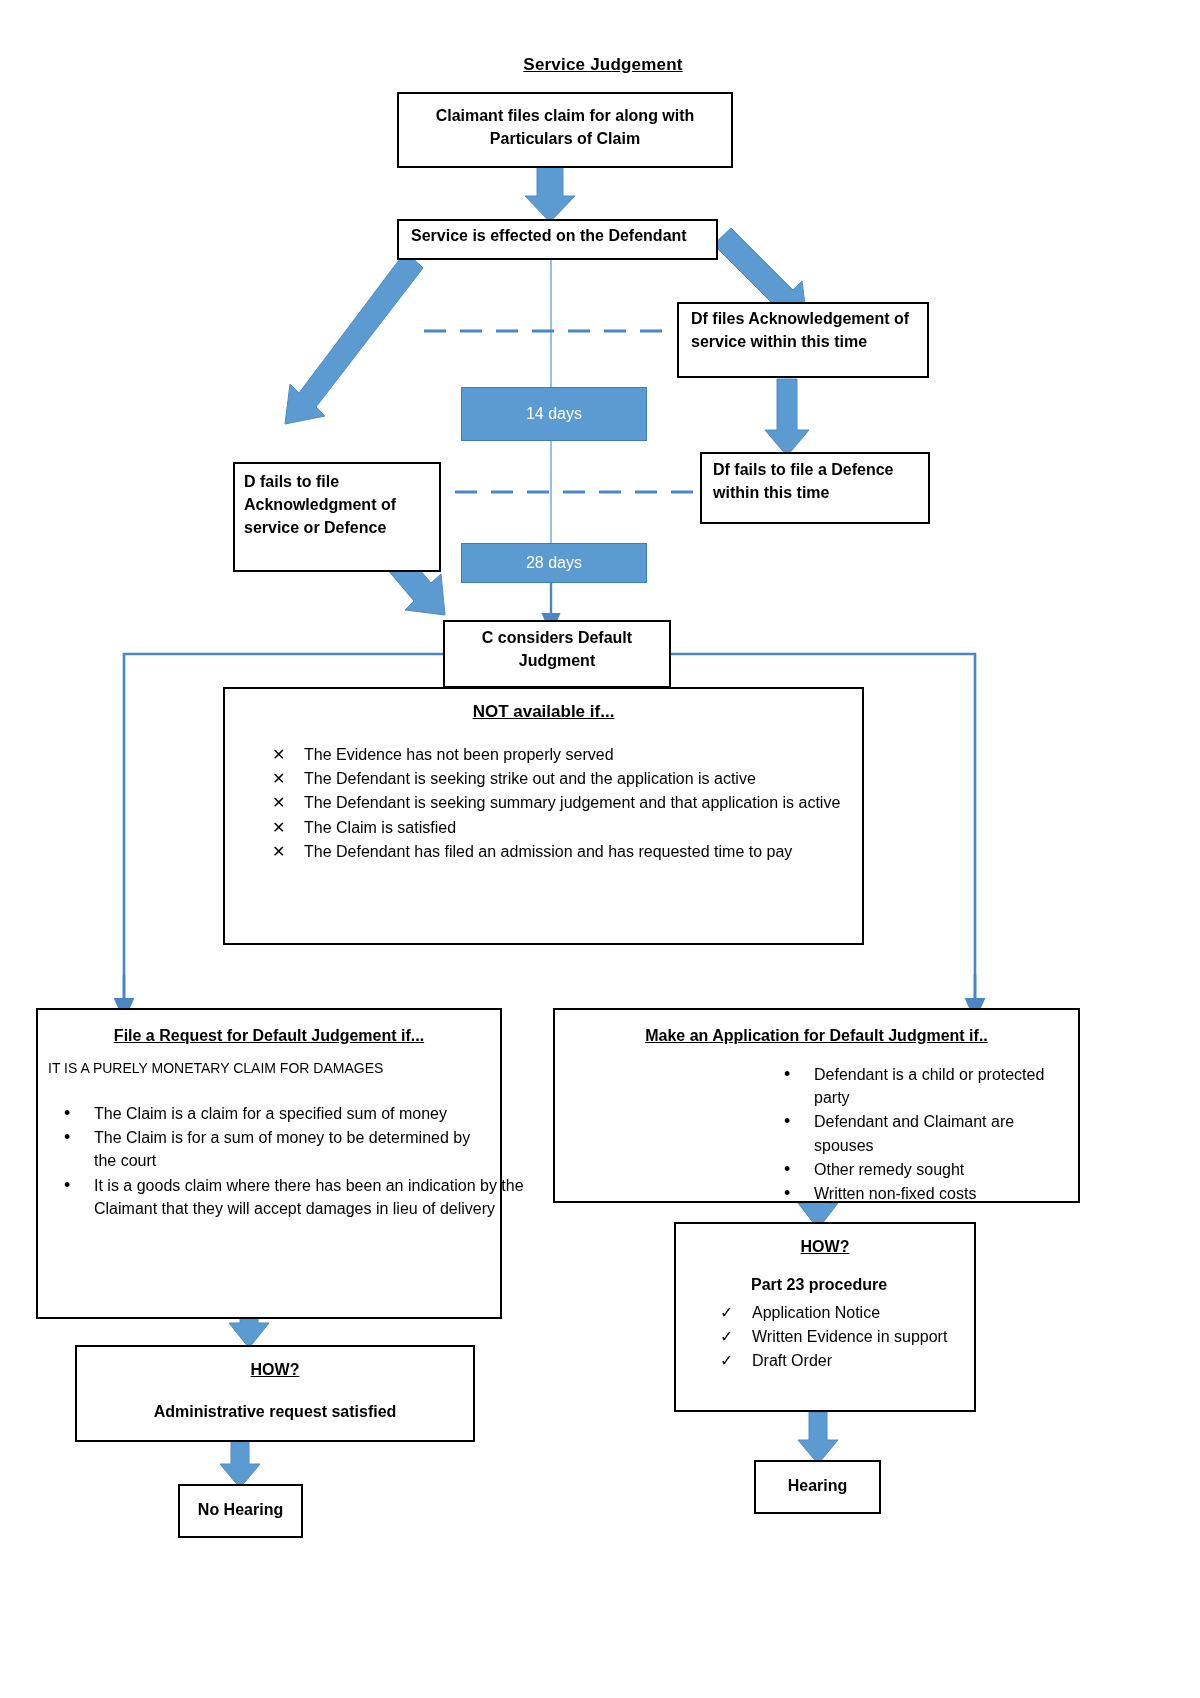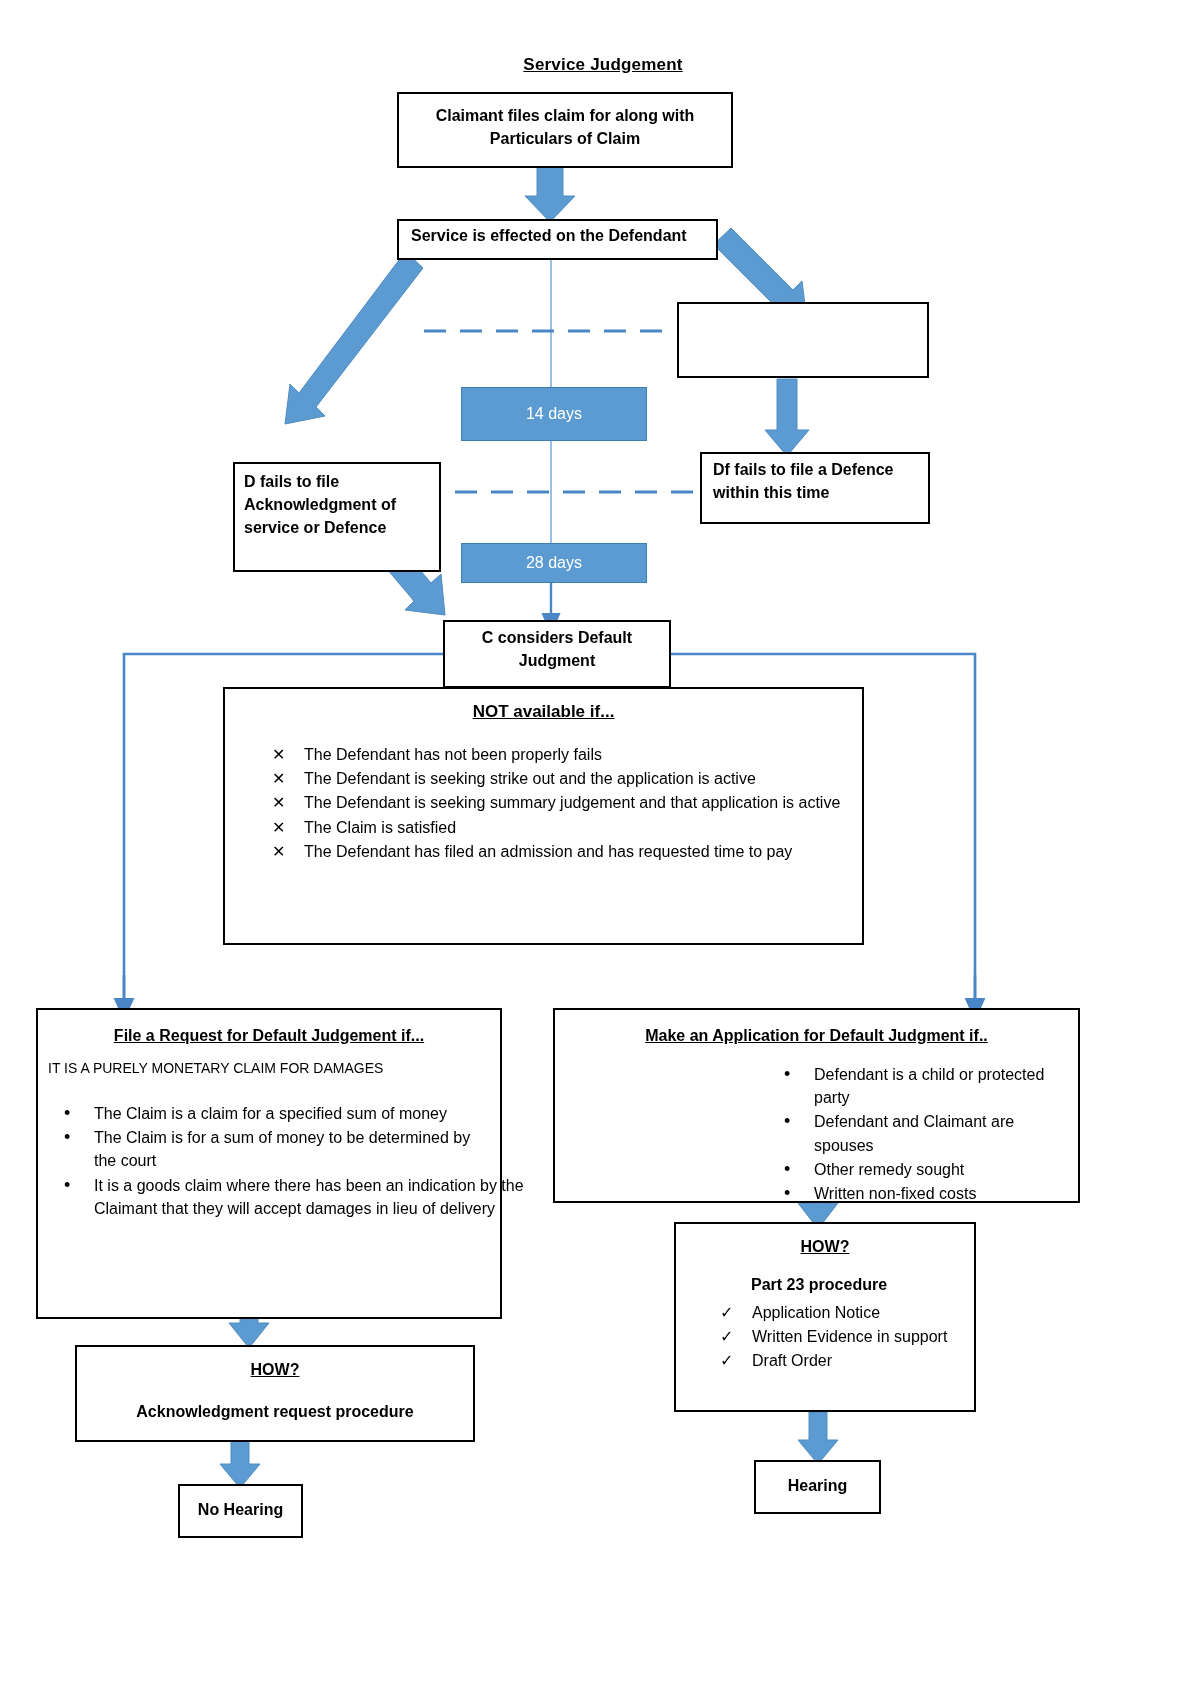--- a/index.html
+++ b/index.html
@@ -141,20 +141,21 @@
 
   <div class="title" style="left:473px;top:55px;width:260px;text-align:center;">Service Judgement</div>
 
   <div class="box" style="left:397px;top:92px;width:336px;height:76px;"></div>
   <div class="txt ctr bodytext" style="left:407px;top:104px;width:316px;">Claimant files claim for along with Particulars of Claim</div>
 
   <div class="box" style="left:397px;top:219px;width:321px;height:41px;"></div>
   <div class="txt bodytext" style="left:411px;top:224px;width:300px;">Service is effected on the Defendant</div>
 
   <div class="box" style="left:677px;top:302px;width:252px;height:76px;"></div>
+  <div class="txt bodytext" style="left:691px;top:307px;width:230px;">Df files Acknowledgement of service within this time</div>
 
   <div class="bluebar" style="left:461px;top:387px;width:186px;height:54px;">
     <span>14 days</span>
   </div>
 
   <div class="box" style="left:700px;top:452px;width:230px;height:72px;"></div>
   <div class="txt bodytext" style="left:713px;top:458px;width:212px;">Df fails to file a Defence within this time</div>
 
   <div class="box" style="left:233px;top:462px;width:208px;height:110px;"></div>
   <div class="txt bodytext" style="left:244px;top:470px;width:192px;">D fails to file Acknowledgment of service or Defence</div>
@@ -164,21 +165,21 @@
   </div>
 
   <div class="box" style="left:443px;top:620px;width:228px;height:68px;"></div>
   <div class="txt ctr bodytext" style="left:452px;top:626px;width:210px;">C considers Default Judgment</div>
 
   <div class="box" style="left:223px;top:687px;width:641px;height:258px;"></div>
   <div class="txt hd bodytext" style="left:233px;top:700px;width:621px;font-size:17px;">NOT available if...</div>
   <ul class="bl" style="position:absolute;left:258px;top:743px;width:600px;">
     <li>
       <span class="mk">✕</span>
-      <span>The Defendant has not been properly fails</span>
+      <span>The Evidence has not been properly served</span>
     </li>
     <li>
       <span class="mk">✕</span>
       <span>The Defendant is seeking strike out and the application is active</span>
     </li>
     <li style="width:580px;">
       <span class="mk">✕</span>
       <span>The Defendant is seeking summary judgement and that application is active</span>
     </li>
     <li>
@@ -204,21 +205,21 @@
       <span>The Claim is for a sum of money to be determined by the court</span>
     </li>
     <li style="width:440px;">
       <span class="mk">•</span>
       <span>It is a goods claim where there has been an indication by the Claimant that they will accept damages in lieu of delivery</span>
     </li>
   </ul>
 
   <div class="box" style="left:75px;top:1345px;width:400px;height:97px;"></div>
   <div class="txt hd bodytext" style="left:85px;top:1358px;width:380px;">HOW?</div>
-  <div class="txt ctr bodytext" style="left:85px;top:1400px;width:380px;">Acknowledgment request procedure</div>
+  <div class="txt ctr bodytext" style="left:85px;top:1400px;width:380px;">Administrative request satisfied</div>
 
   <div class="box" style="left:178px;top:1484px;width:125px;height:54px;"></div>
   <div class="txt ctr bodytext" style="left:183px;top:1498px;width:115px;">No Hearing</div>
 
   <div class="box" style="left:553px;top:1008px;width:527px;height:195px;"></div>
   <div class="txt hd bodytext" style="left:563px;top:1024px;width:507px;">Make an Application for Default Judgment if..</div>
   <ul class="bl dot" style="position:absolute;left:768px;top:1063px;width:310px;">
     <li>
       <span class="mk">•</span>
       <span>Defendant is a child or protected party</span>

